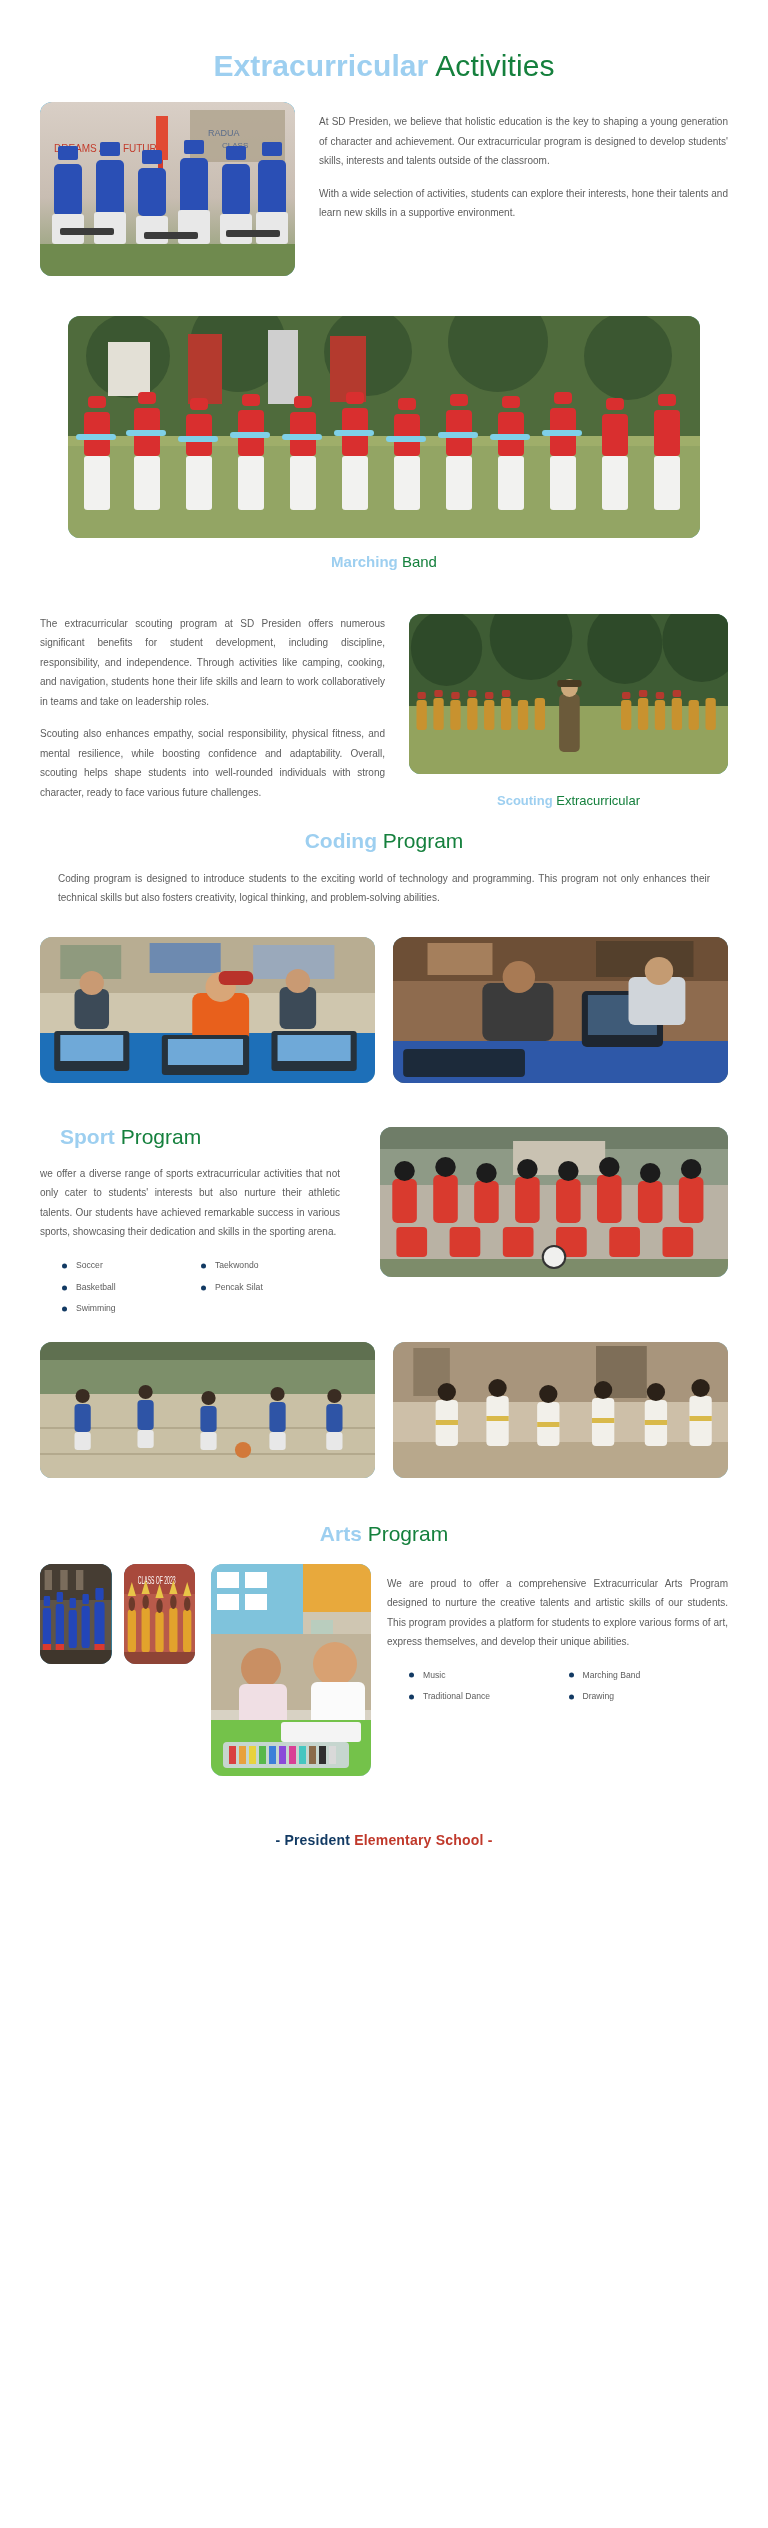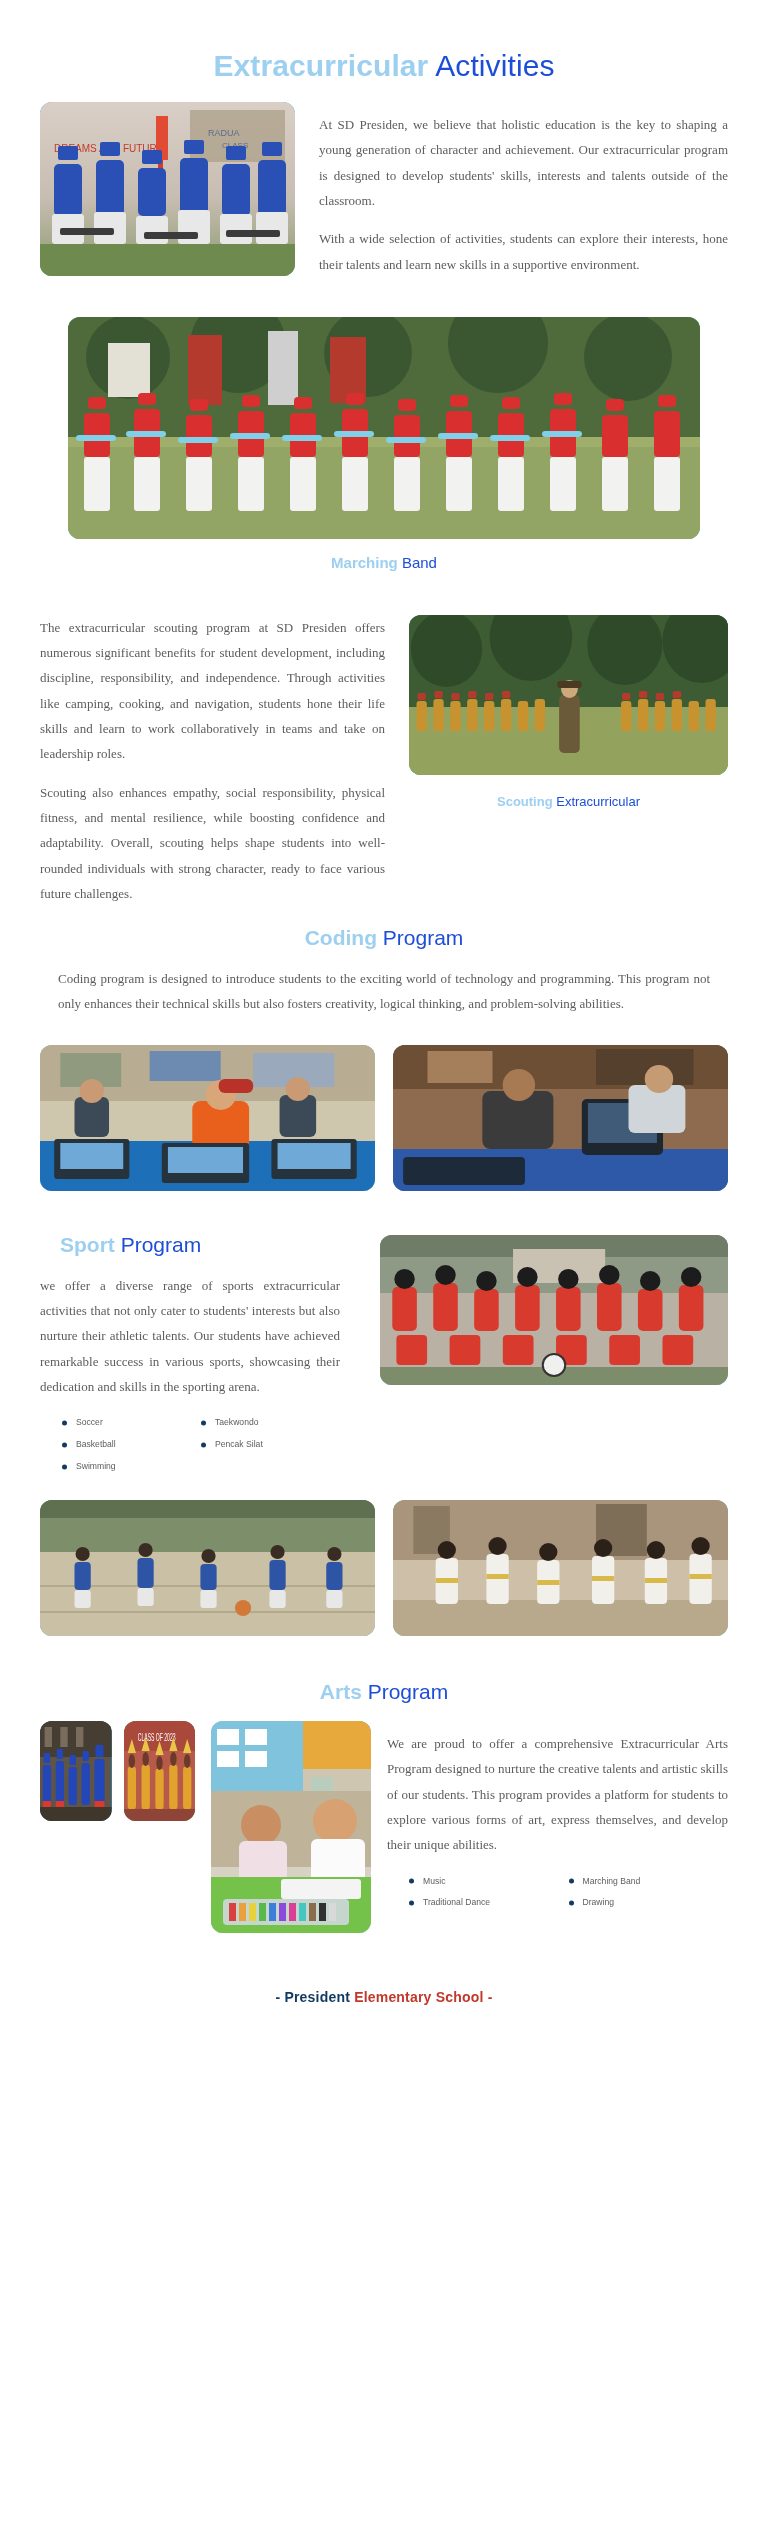--- a/index.html
+++ b/index.html
@@ -12,21 +12,21 @@
   body {
     width: 768px;
     min-height: 2528px;
     position: relative;
     overflow-x: hidden;
   }
   .page { width: 768px; position: relative; }
 
   
   .h-accent { color: #9dcff0; font-weight: bold; }
-  .h-dark   { color: #1d4ed8; font-weight: normal; }
+  .h-dark   { color: #15803d; font-weight: normal; }
 
   .page-title {
     text-align: center;
     font-size: 30px;
     line-height: 1.2;
     margin: 0;
     padding: 48px 0 10px 0;
     letter-spacing: .1px;
   }
   .page-title .h-accent { font-weight: bold; }
@@ -51,26 +51,26 @@
   .left-title {
     font-size: 19px;
     color: #a8d5f2;
     font-weight: normal;
     margin: 0;
     line-height: 1.3;
   }
 
   
   p.copy {
-    font-size: 13px;
+    font-size: 10px;
     line-height: 1.95;
     color: #5d5d5d;
     text-align: justify;
     margin: 0 0 13px 0;
-    font-family: Liberation Serif, serif;
+    font-family: Liberation Sans, sans-serif;
   }
   p.copy:last-child { margin-bottom: 0; }
 
   
   .ph {
     border-radius: 12px;
     overflow: hidden;
     position: relative;
     background: #0ea5e9;
     display: block;

